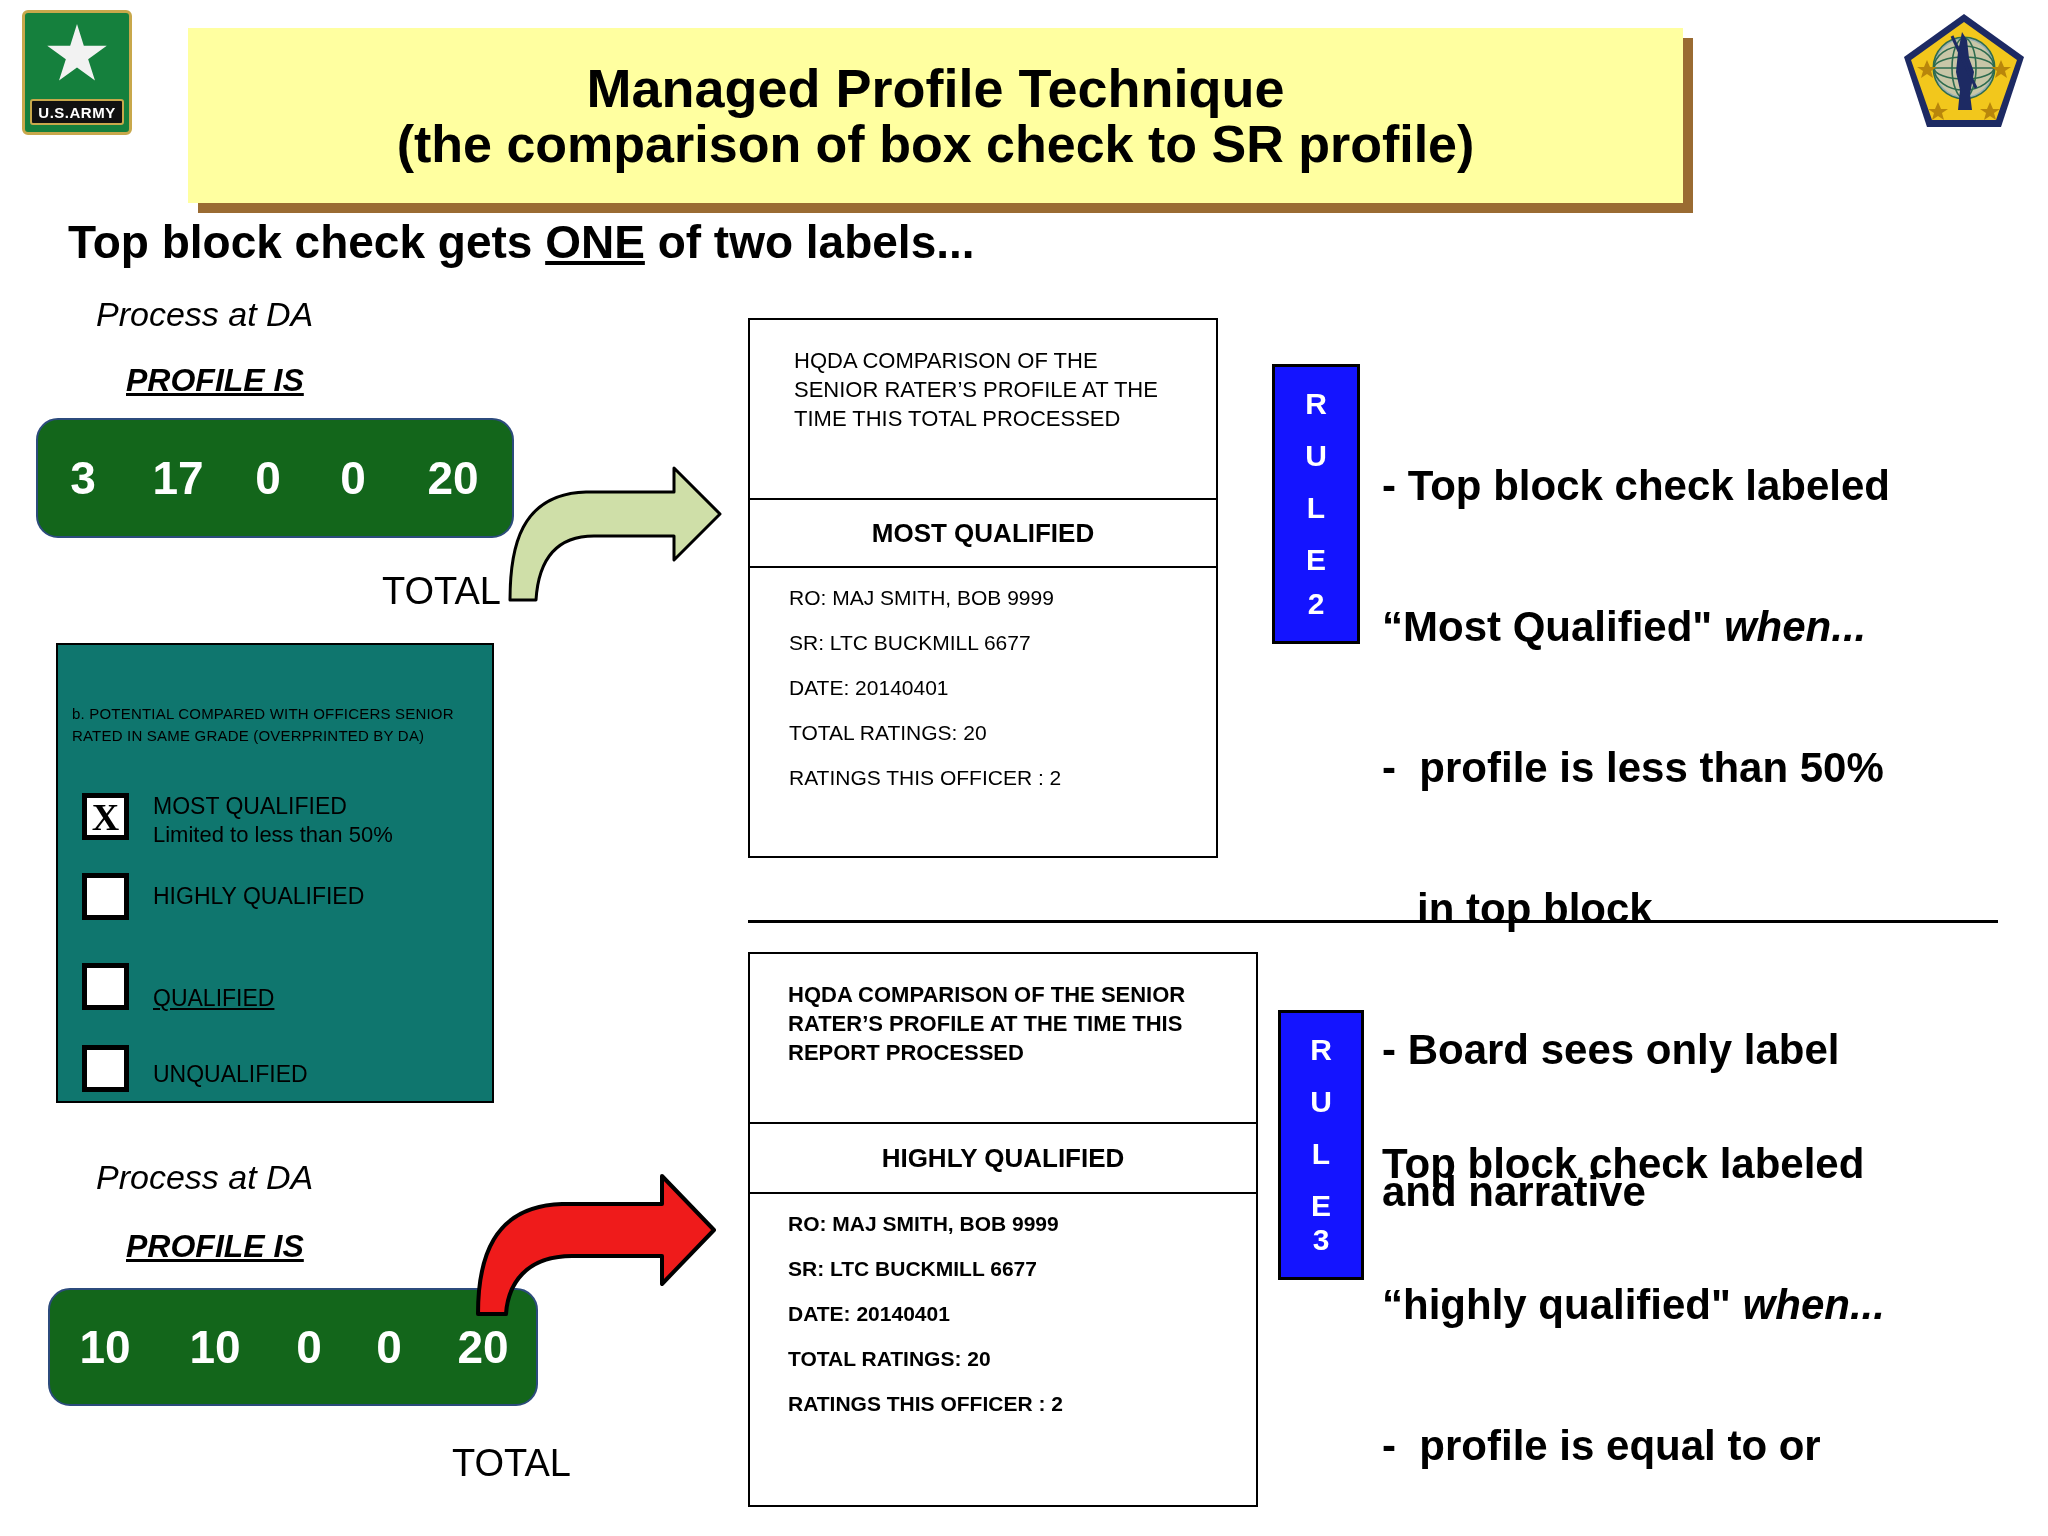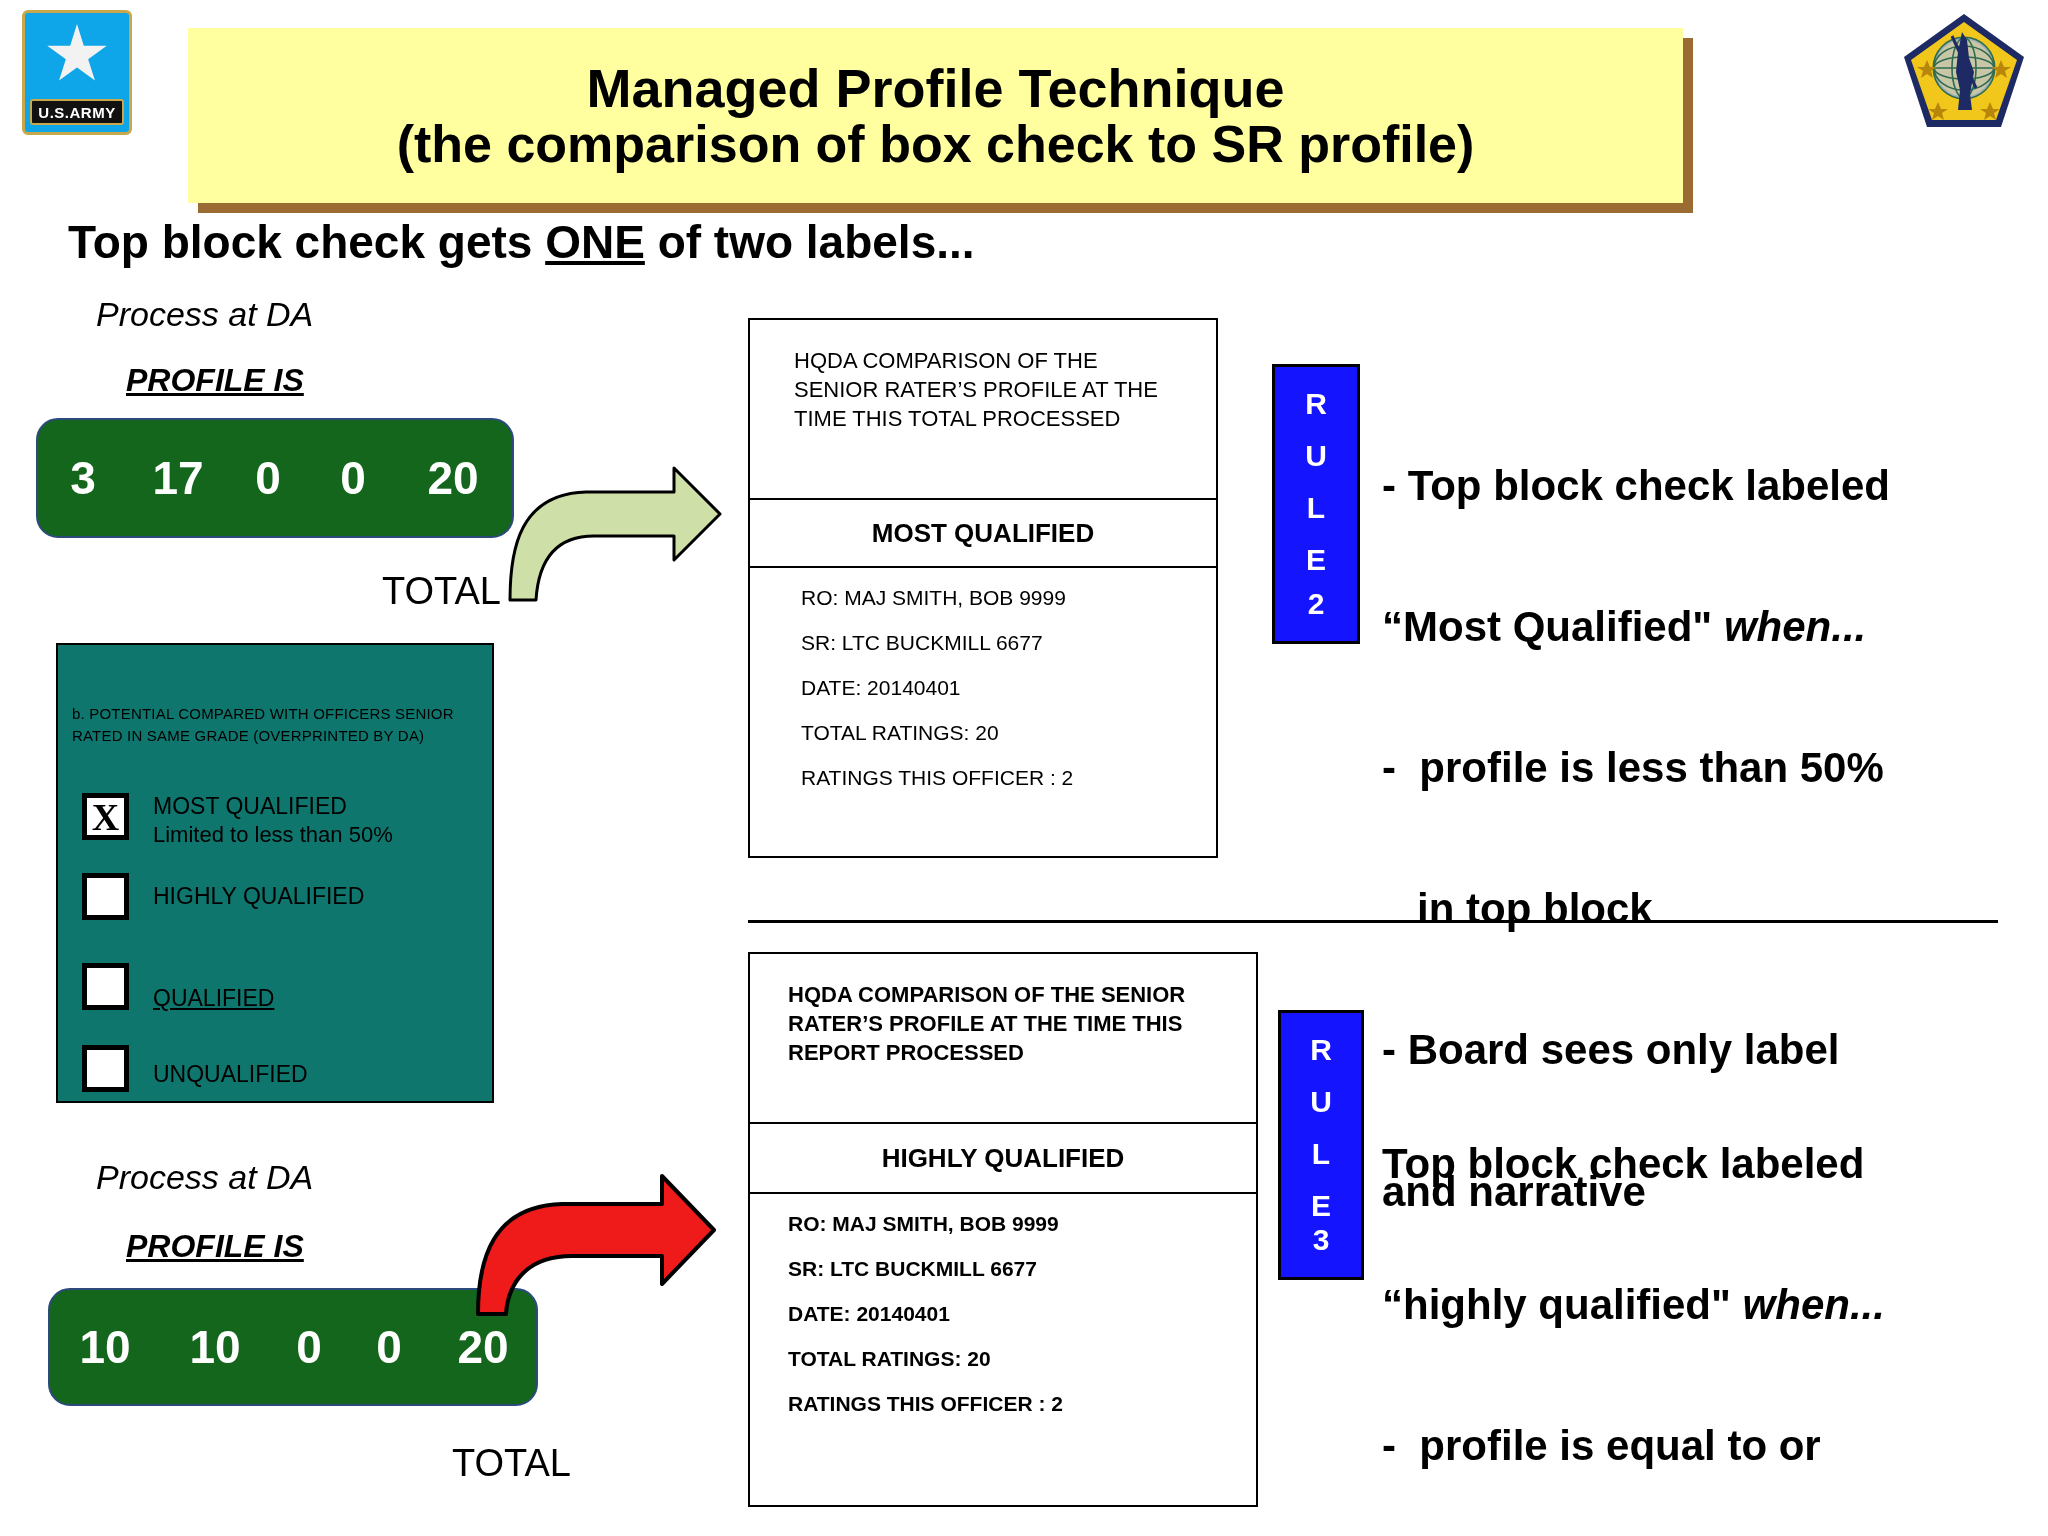--- a/index.html
+++ b/index.html
@@ -8,21 +8,21 @@
     background:#ffffff;
     font-family:"Liberation Sans", sans-serif;
     position:relative;
     overflow:hidden;
   }
   .abs { position:absolute; }
 
   
   #army-logo {
     left:22px; top:10px; width:110px; height:125px;
-    background:#0ea5e9;
+    background:#15803d;
     border:3px solid #c8a84b;
     border-radius:6px;
     display:flex; flex-direction:column; align-items:center; justify-content:flex-start;
     box-sizing:border-box;
   }
   #army-logo .star-wrap {
     width:100%; height:84px; display:flex; align-items:center; justify-content:center;
   }
   #army-logo .star {
     width:62px; height:62px; background:#f2f2f2;
@@ -111,21 +111,21 @@
     border:2.5px solid #000; background:#fff; box-sizing:border-box;
     position:absolute;
   }
   .hqda .sec { border-bottom:2.5px solid #000; box-sizing:border-box; }
   .hqda .sec:last-child { border-bottom:none; }
   .hqda .hdr-txt { padding:26px 24px 0 44px; font-size:22px; line-height:1.32; color:#000; }
   .hqda .label-txt {
     font-size:26px; font-weight:bold; text-align:center; color:#000;
     display:flex; align-items:center; justify-content:center; height:100%;
   }
-  .hqda .rows { padding:18px 0 0 51px; }
+  .hqda .rows { padding:18px 0 0 39px; }
   .hqda .rows div { font-size:21px; color:#000; margin-bottom:21px; white-space:nowrap; }
   .hqda.bold .hdr-txt, .hqda.bold .rows div { font-weight:bold; }
 
   
   .rule-box {
     background:#1414ff; border:3px solid #000;
     display:flex; flex-direction:column; align-items:center;
     box-sizing:border-box;
   }
   .rule-box span {

